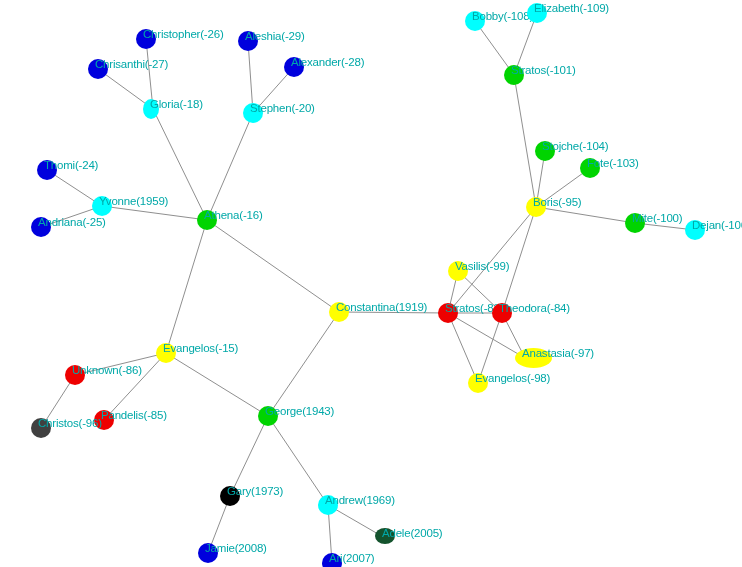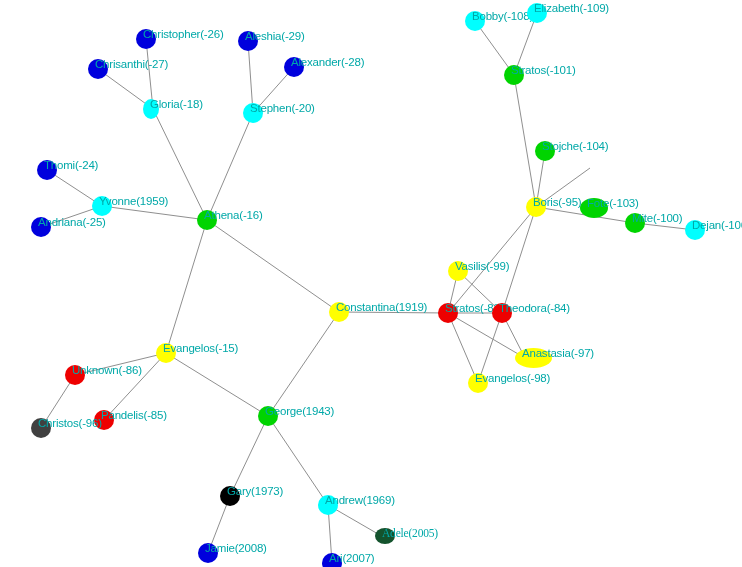--- a/index.html
+++ b/index.html
@@ -131,39 +131,39 @@
       </div>
       <div class="node" style="left: 220px; top: 486px; width: 20px; height: 20px; background: #000000;">
         <span class="node-label" style="left: 7px; top: -1px; color: rgb(0, 168, 168);">Gary(1973)</span>
       </div>
       <div class="node" style="left: 318px; top: 495px; width: 20px; height: 20px; background: rgb(0, 255, 255);">
         <span class="node-label" style="left: 7px; top: -1px; color: rgb(0, 168, 168);">Andrew(1969)</span>
       </div>
       <div class="node" style="left: 198px; top: 543px; width: 20px; height: 20px; background: rgb(0, 0, 221);">
         <span class="node-label" style="left: 7px; top: -1px; color: rgb(0, 168, 168);">Jamie(2008)</span>
       </div>
-      <div class="node" style="left: 375px; top: 528px; width: 20px; height: 16px; background: #14532d; font-family: Liberation Serif, serif;">
+      <div class="node" style="left: 375px; top: 528px; width: 20px; height: 16px; background: #14532d;">
         <span class="node-label" style="left: 7px; top: -1px; color: rgb(0, 168, 168);">Adele(2005)</span>
       </div>
       <div class="node" style="left: 322px; top: 553px; width: 20px; height: 20px; background: rgb(0, 0, 221);">
         <span class="node-label" style="left: 7px; top: -1px; color: rgb(0, 168, 168);">Ari(2007)</span>
       </div>
       <div class="node" style="left: 465px; top: 11px; width: 20px; height: 20px; background: rgb(0, 255, 255);">
         <span class="node-label" style="left: 7px; top: -1px; color: rgb(0, 168, 168);">Bobby(-108)</span>
       </div>
       <div class="node" style="left: 527px; top: 3px; width: 20px; height: 20px; background: rgb(0, 255, 255);">
         <span class="node-label" style="left: 7px; top: -1px; color: rgb(0, 168, 168);">Elizabeth(-109)</span>
       </div>
       <div class="node" style="left: 504px; top: 65px; width: 20px; height: 20px; background: rgb(0, 212, 0);">
         <span class="node-label" style="left: 7px; top: -1px; color: rgb(0, 168, 168);">Stratos(-101)</span>
       </div>
       <div class="node" style="left: 535px; top: 141px; width: 20px; height: 20px; background: rgb(0, 212, 0);">
         <span class="node-label" style="left: 7px; top: -1px; color: rgb(0, 168, 168);">Stojche(-104)</span>
       </div>
-      <div class="node" style="left: 580px; top: 158px; width: 28px; height: 20px; background: rgb(0, 212, 0); margin-top: 40px;">
+      <div class="node" style="left: 580px; top: 158px; width: 20px; height: 20px; background: rgb(0, 212, 0);">
         <span class="node-label" style="left: 7px; top: -1px; color: rgb(0, 168, 168);">Fote(-103)</span>
       </div>
       <div class="node" style="left: 526px; top: 197px; width: 20px; height: 20px; background: rgb(255, 255, 0);">
         <span class="node-label" style="left: 7px; top: -1px; color: rgb(0, 168, 168);">Boris(-95)</span>
       </div>
       <div class="node" style="left: 625px; top: 213px; width: 20px; height: 20px; background: rgb(0, 212, 0);">
         <span class="node-label" style="left: 7px; top: -1px; color: rgb(0, 168, 168);">Mite(-100)</span>
       </div>
       <div class="node" style="left: 685px; top: 220px; width: 20px; height: 20px; background: rgb(0, 255, 255);">
         <span class="node-label" style="left: 7px; top: -1px; color: rgb(0, 168, 168);">Dejan(-106)</span>

